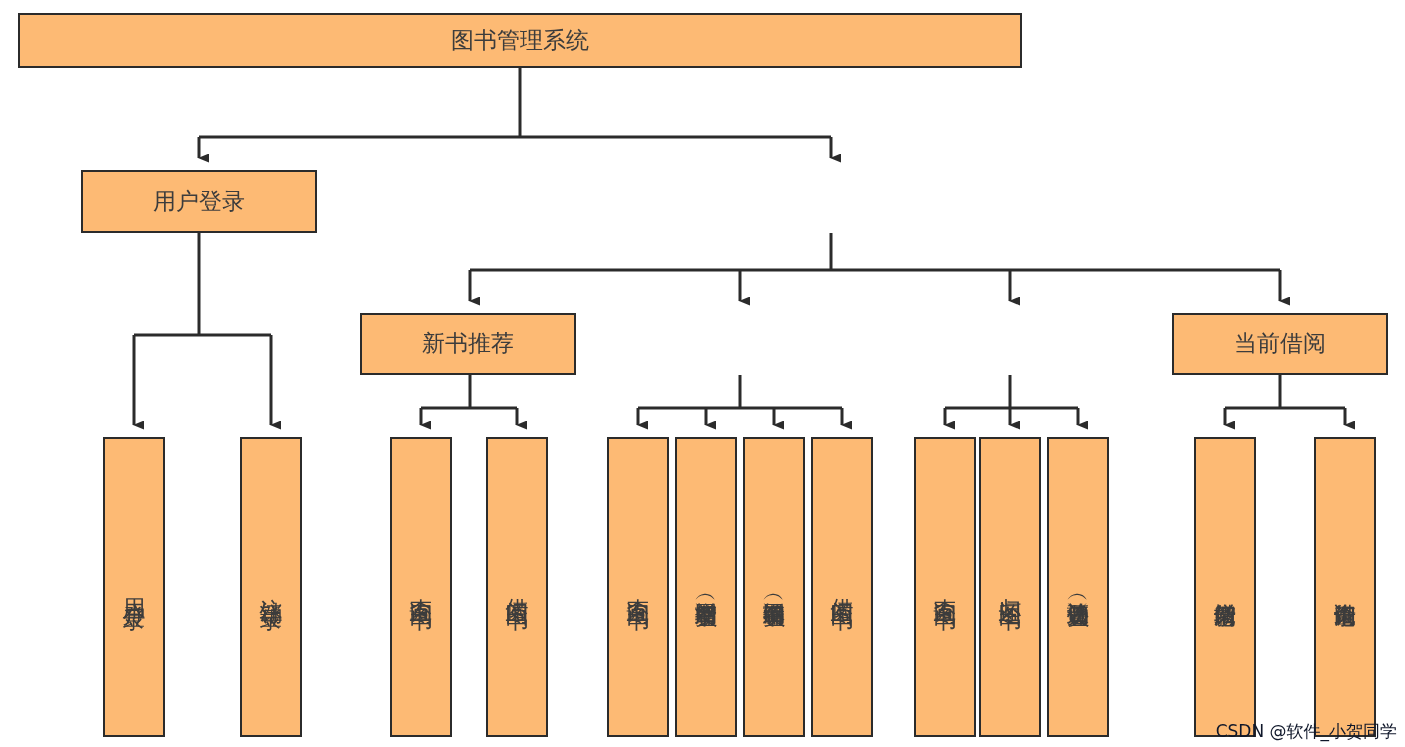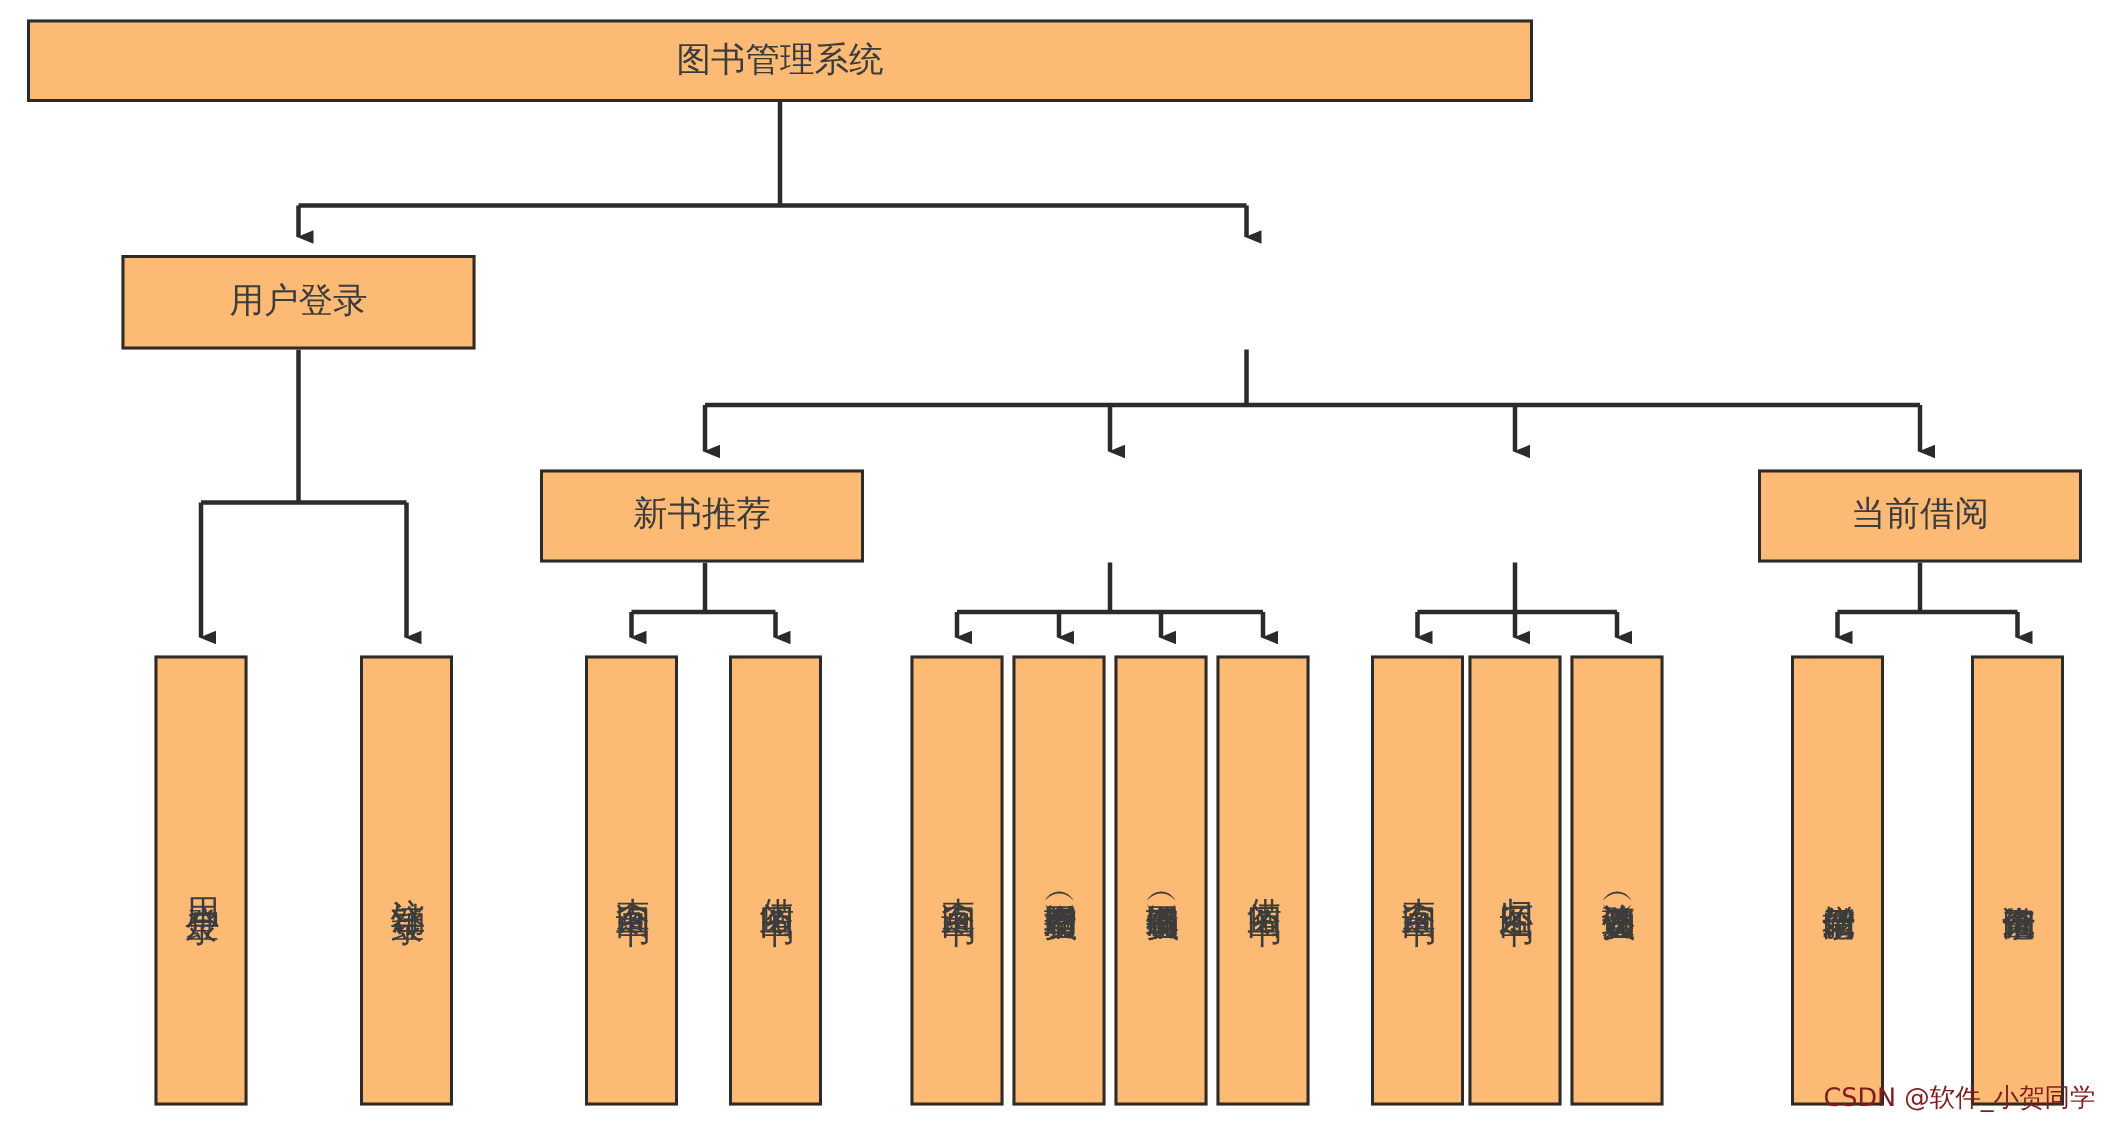--- a/index.html
+++ b/index.html
@@ -63,21 +63,21 @@
   }
   .node.v.tight .lbl {
     font-size: 22px;
     letter-spacing: 0.5px;
   }
   .watermark {
     position: absolute;
     right: 8px;
     bottom: 4px;
     font-size: 17px;
-    color: #7f1d1d;
+    color: #0f172a;
     z-index: 3;
     white-space: pre;
   }
 </style>
 </head>
 <body>
 
 <div id="canvas">
 
   <svg id="wires" viewBox="0 0 1405 747" xmlns="http://www.w3.org/2000/svg">

